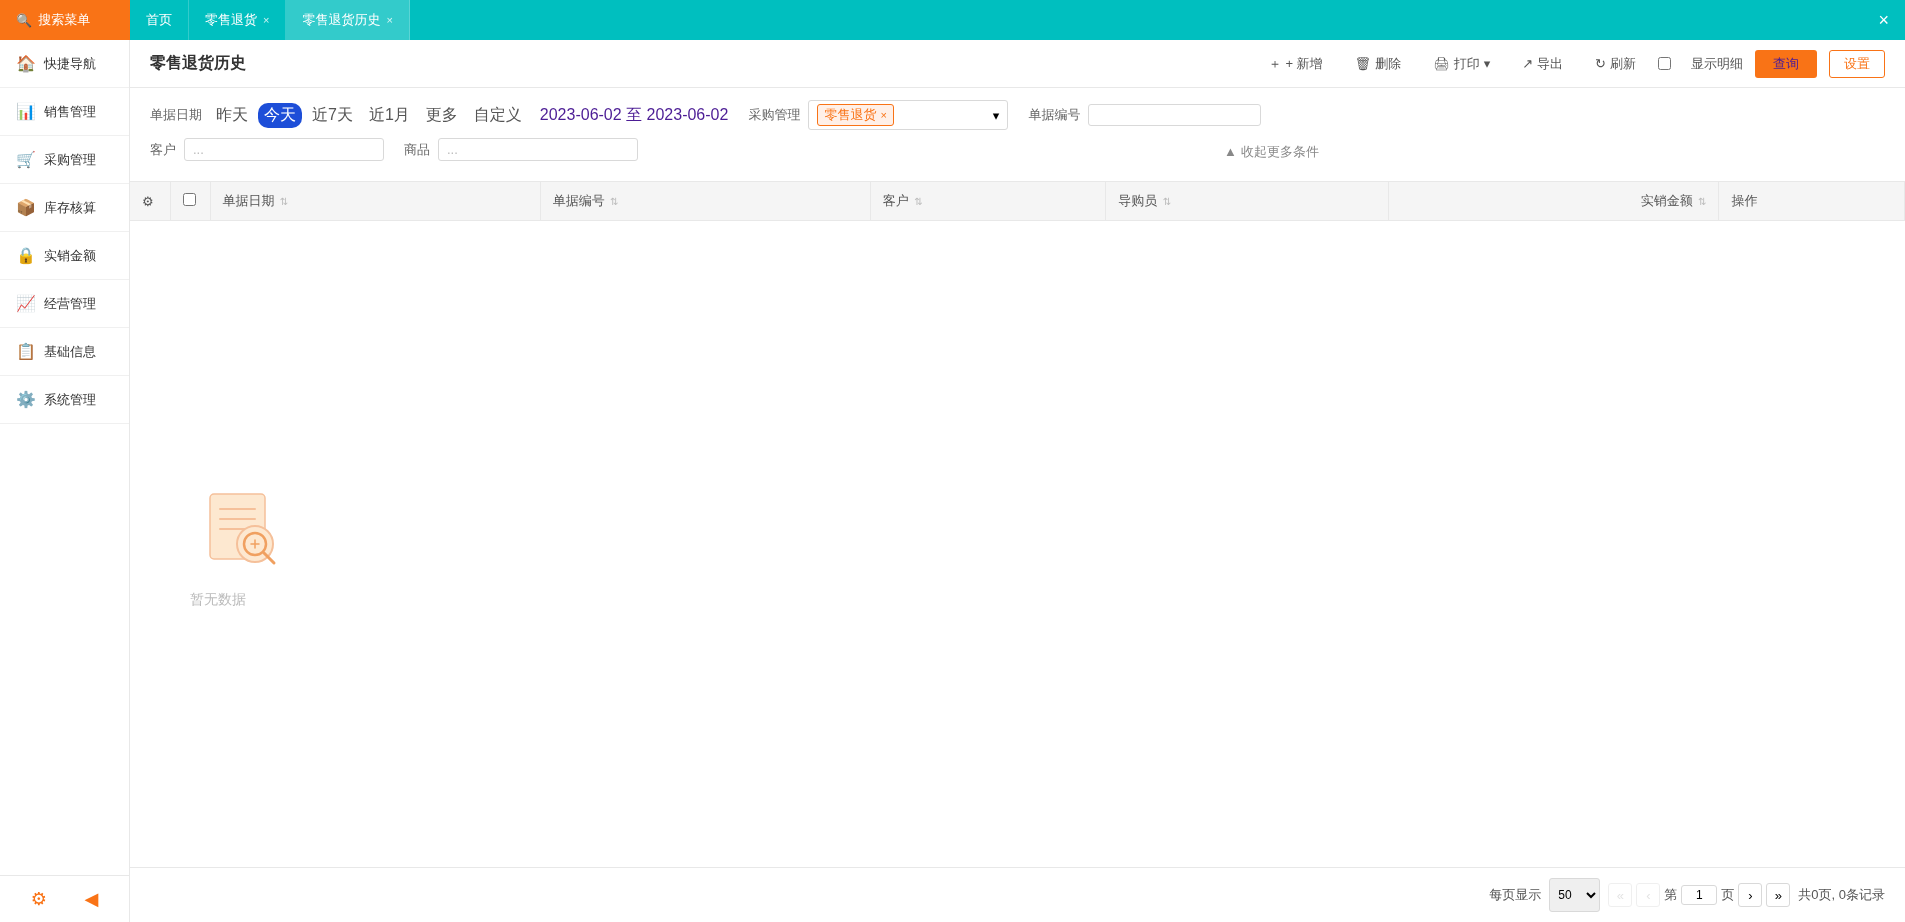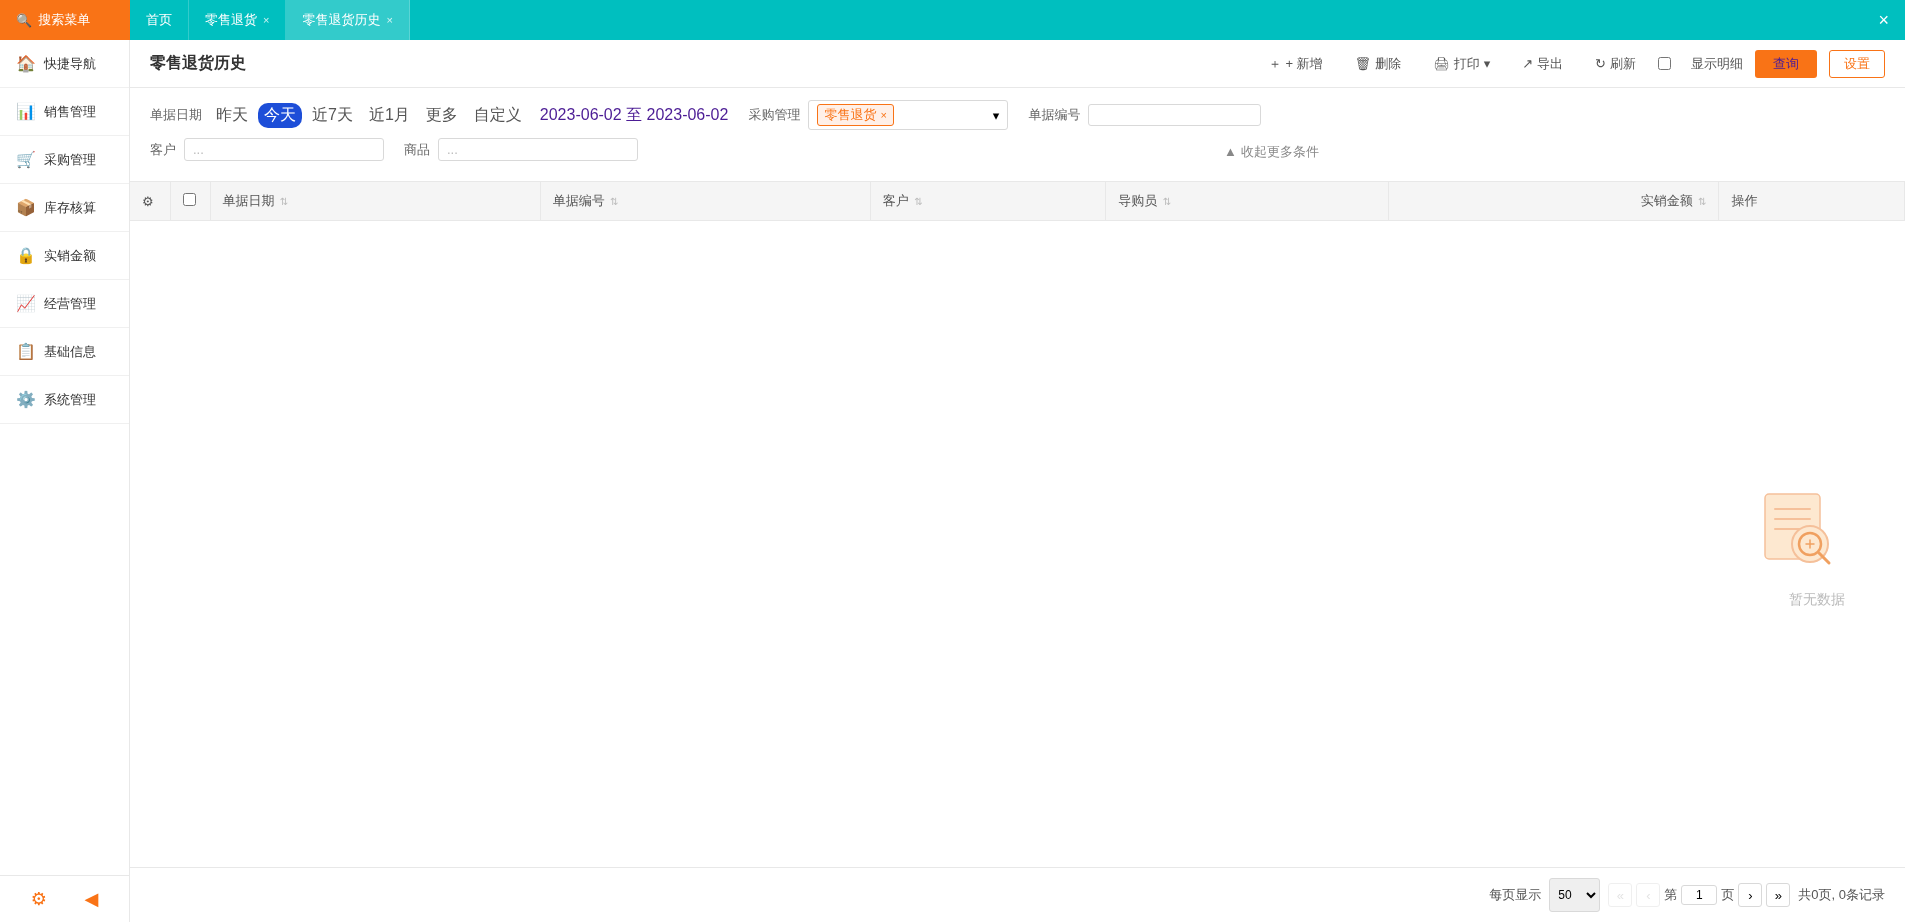--- a/index.html
+++ b/index.html
@@ -109,21 +109,21 @@
       padding: 10px 12px; text-align: left; color: #555; font-weight: normal;
       border-right: 1px solid #e8e8e8; font-size: 12px; white-space: nowrap;
     }
     .data-table th.sortable { cursor: pointer; }
     .sort-icon { color: #bbb; font-size: 10px; margin-left: 2px; }
     .th-settings { width: 40px; text-align: center; }
     .th-check { width: 40px; text-align: center; }
 
     
     .empty-state {
-      flex: 1; display: flex; flex-direction: column; align-items: flex-end;
+      flex: 1; display: flex; flex-direction: column; align-items: flex-start;
       justify-content: center; padding: 60px; color: #999;
     }
     .empty-icon {
       width: 100px; height: 100px; margin-bottom: 12px;
       display: flex; align-items: center; justify-content: center;
     }
     .empty-text { font-size: 14px; color: #bbb; }
 
     
     .pagination {

